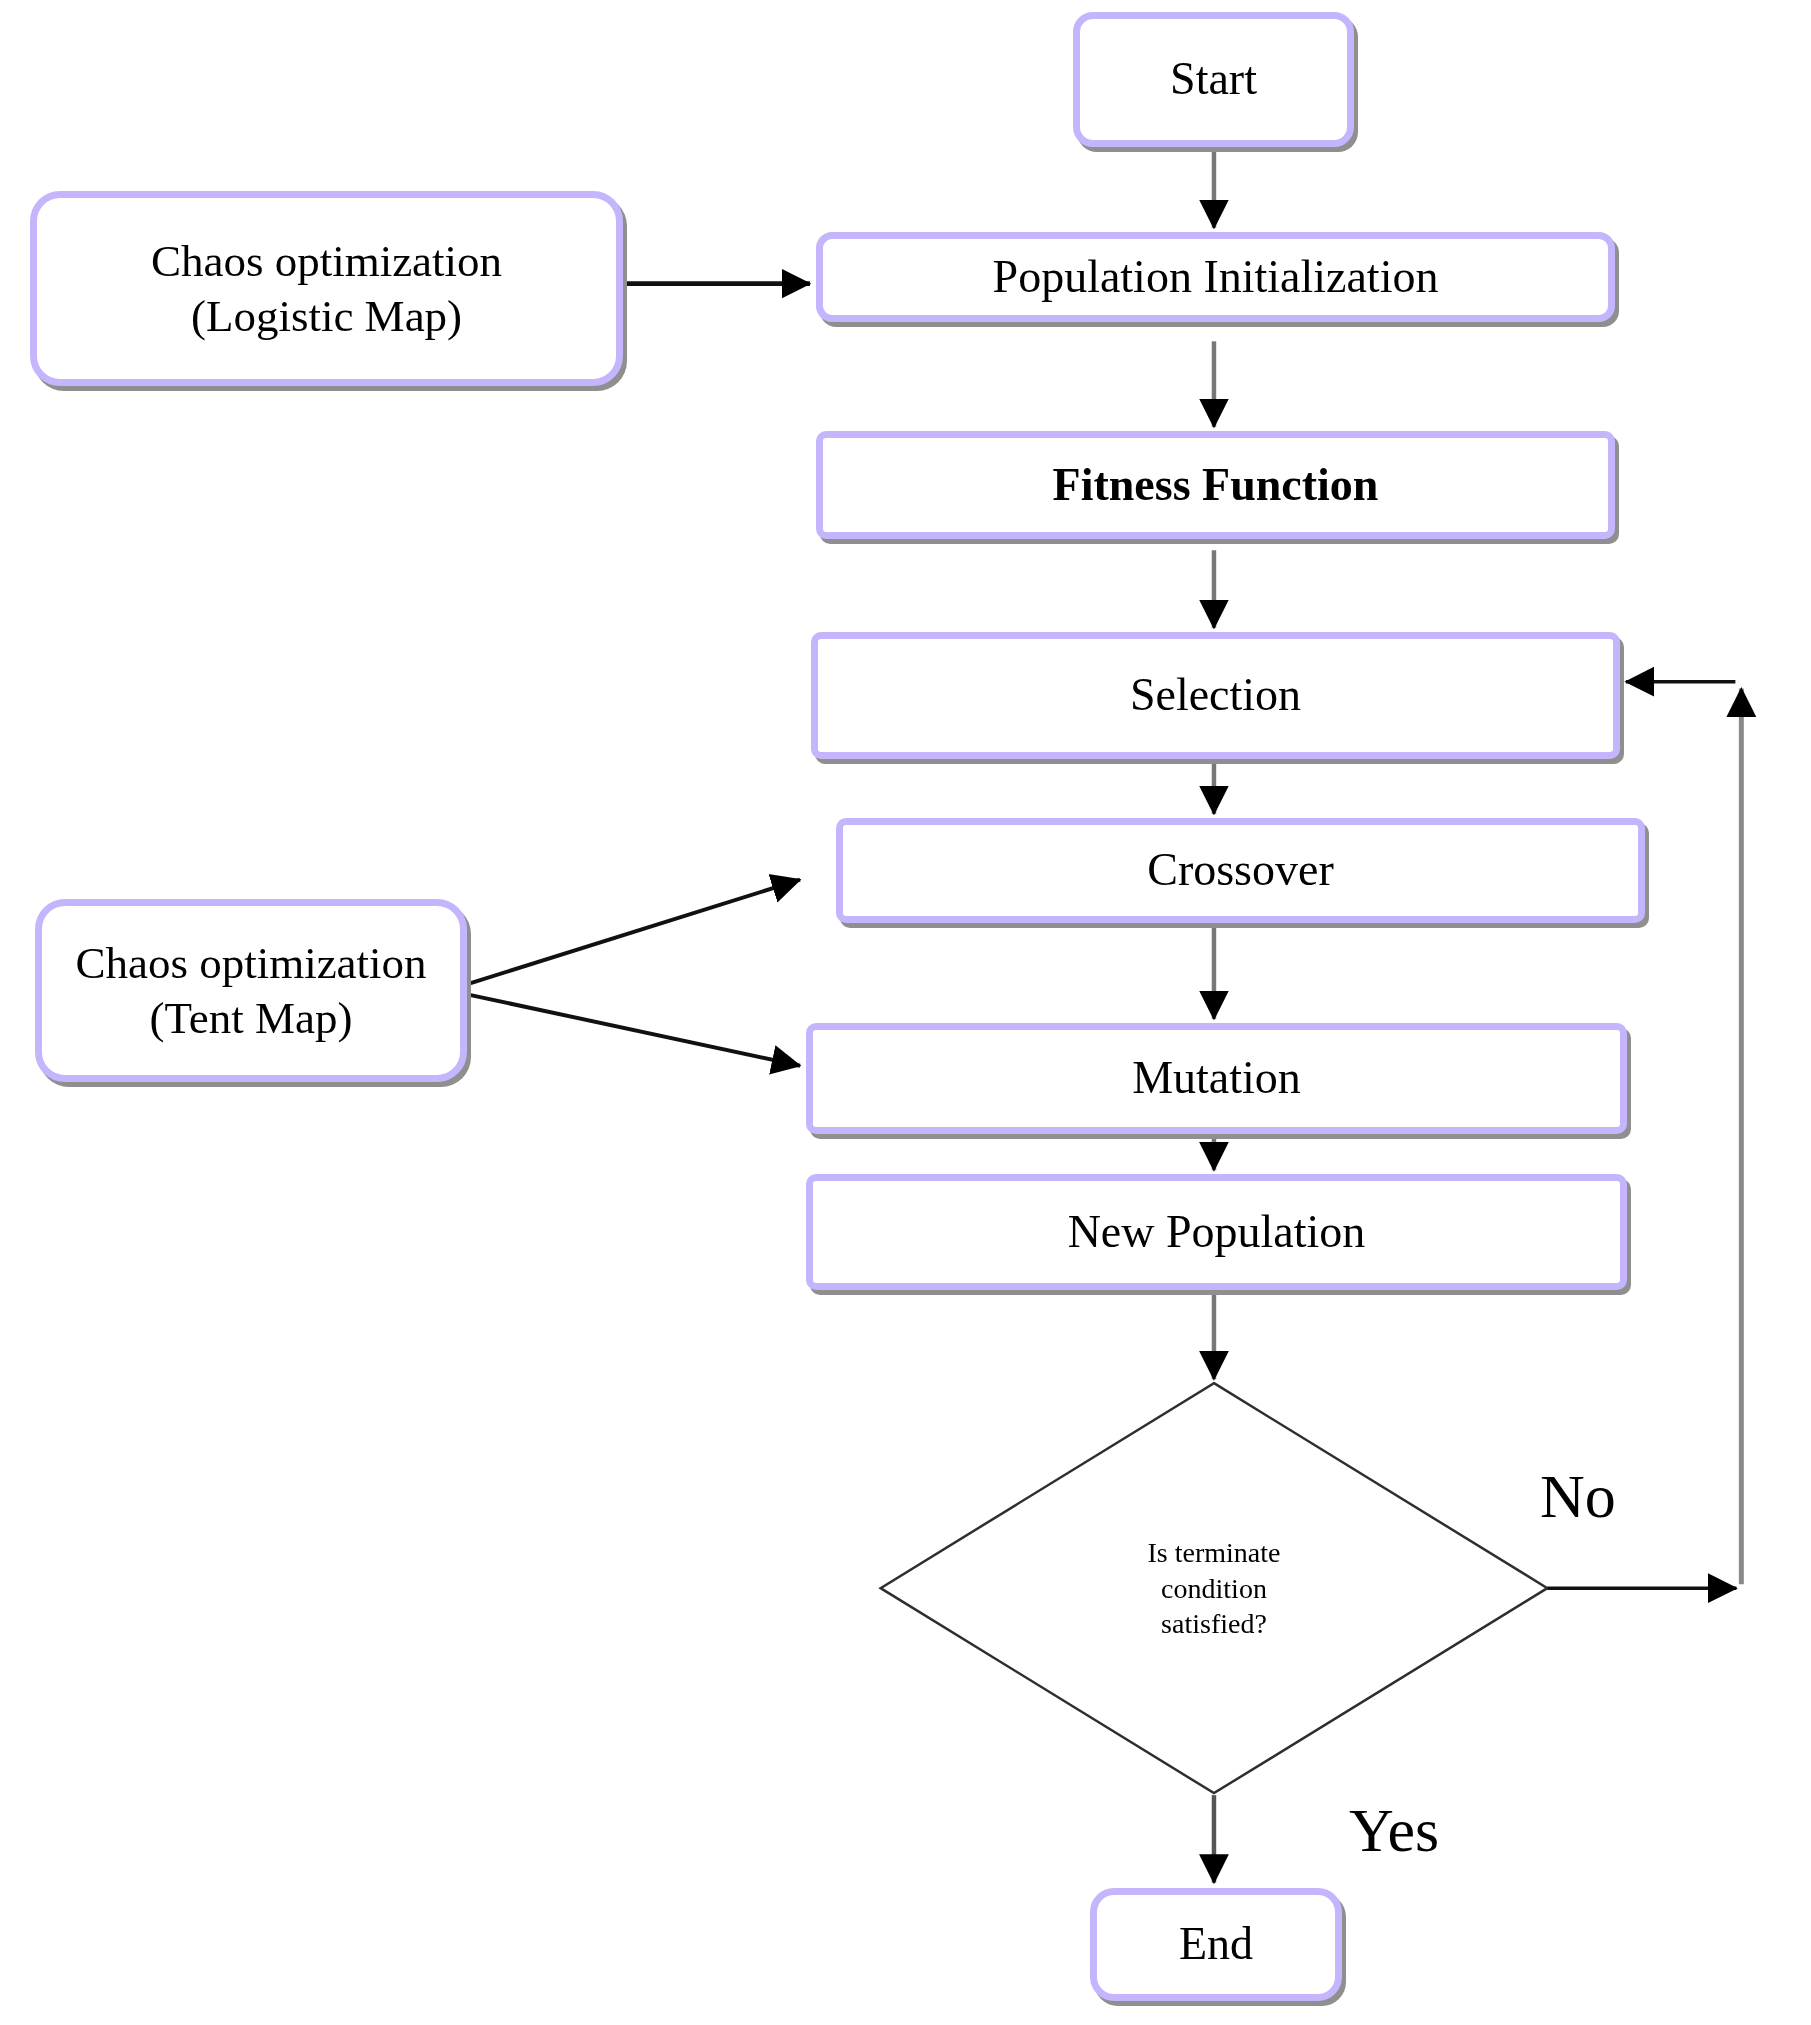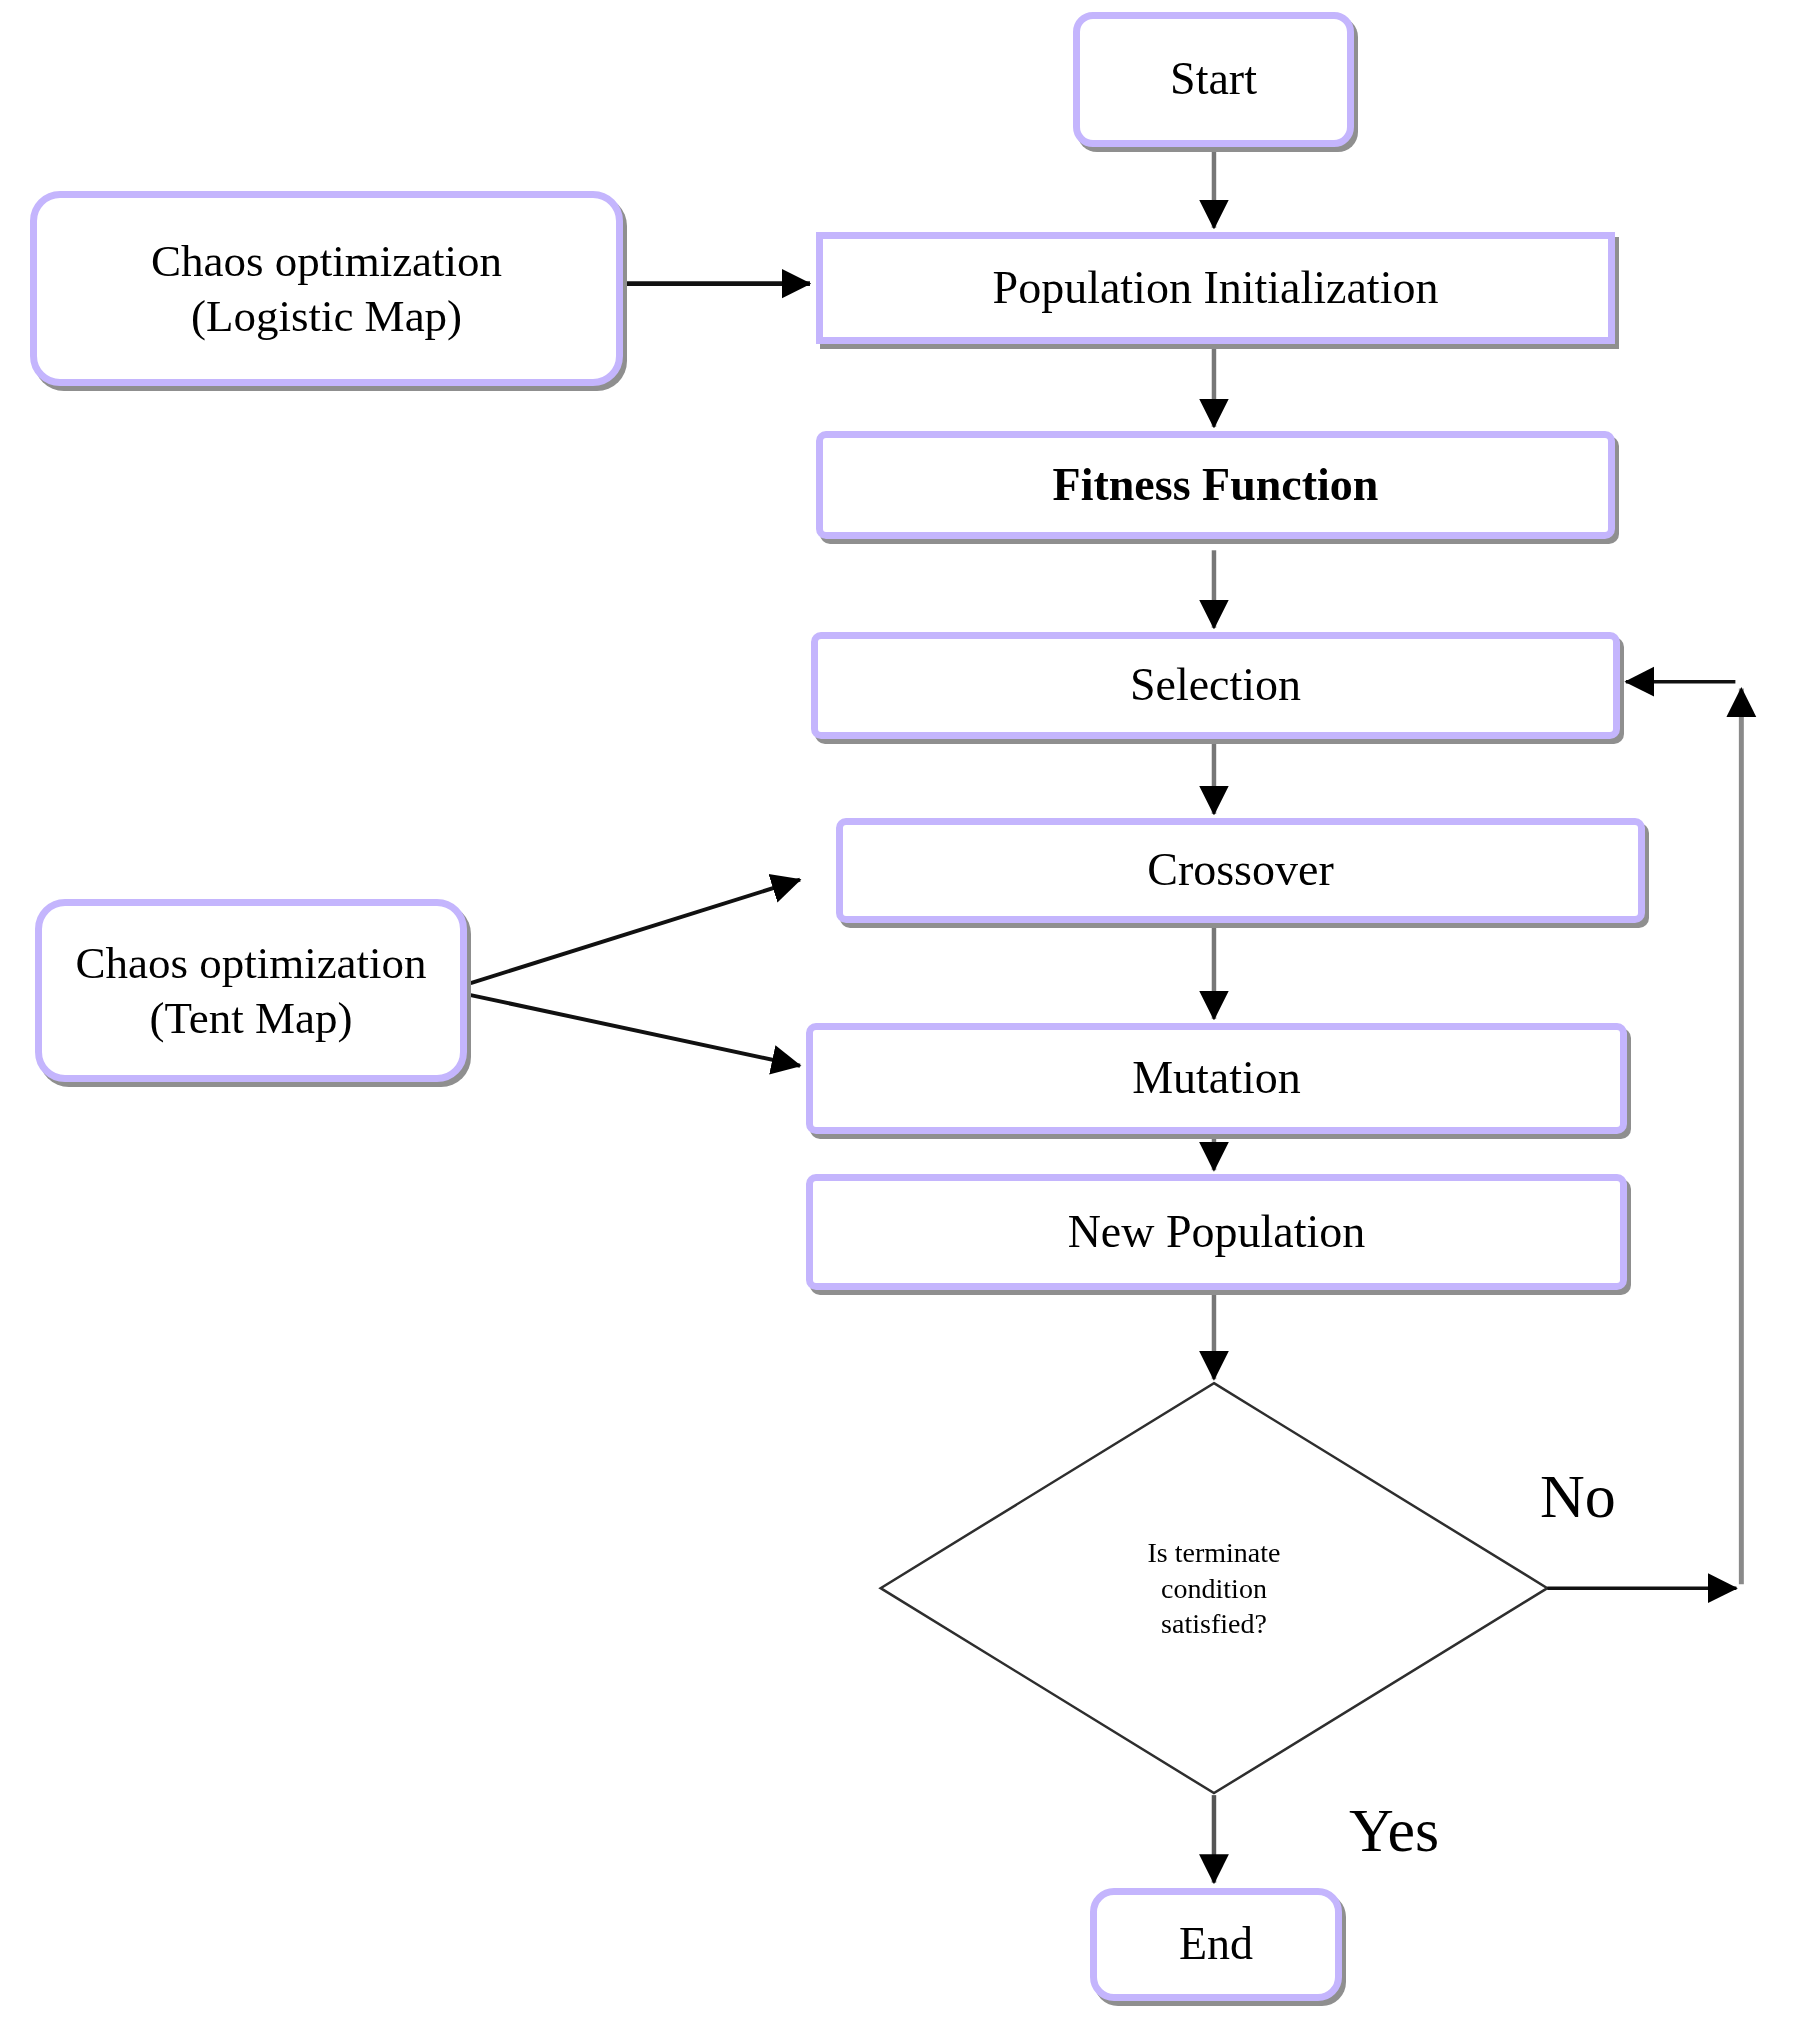--- a/index.html
+++ b/index.html
@@ -22,23 +22,23 @@
     display:flex;
     align-items:center;
     justify-content:center;
     text-align:center;
     font-size:46px;
     line-height:1.22;
     white-space:pre-line;
   }
   .n-start {left:1073px;top:12px;  width:281px;height:135px;border-radius:20px;}
   .n-chaos1{left:30px;  top:191px; width:593px;height:195px;border-radius:30px;font-size:45px;}
-  .n-pop   {left:816px; top:232px; width:799px;height:112px;border-radius:0;}
+  .n-pop   {left:816px; top:232px; width:799px;height:90px;border-radius:16px;}
   .n-fit   {left:816px; top:431px; width:799px;height:108px;border-radius:10px;font-weight:bold;}
-  .n-sel   {left:811px; top:632px; width:809px;height:107px;border-radius:10px;}
+  .n-sel   {left:811px; top:632px; width:809px;height:127px;border-radius:10px;}
   .n-cro   {left:836px; top:818px; width:809px;height:105px;border-radius:10px;}
   .n-chaos2{left:35px;  top:899px; width:432px;height:183px;border-radius:30px;font-size:45px;}
   .n-mut   {left:806px; top:1023px;width:821px;height:111px;border-radius:10px;}
   .n-new   {left:806px; top:1174px;width:821px;height:116px;border-radius:10px;}
   .n-end   {left:1090px;top:1888px;width:252px;height:113px;border-radius:24px;}
   .n-dec{
     position:absolute;
     left:995px;top:1489px;width:438px;height:199px;
     display:flex;align-items:center;justify-content:center;
     text-align:center;font-size:28px;line-height:1.28;white-space:pre-line;

